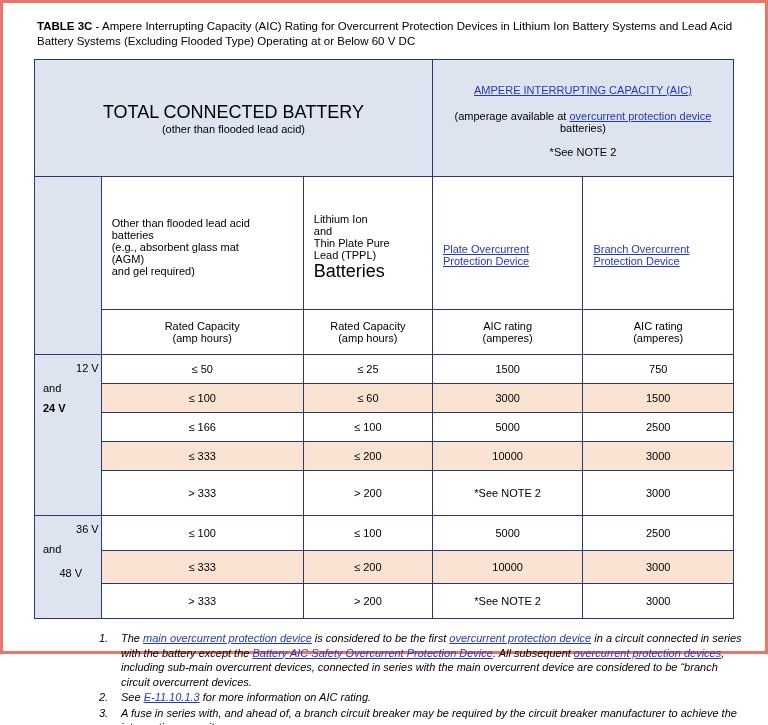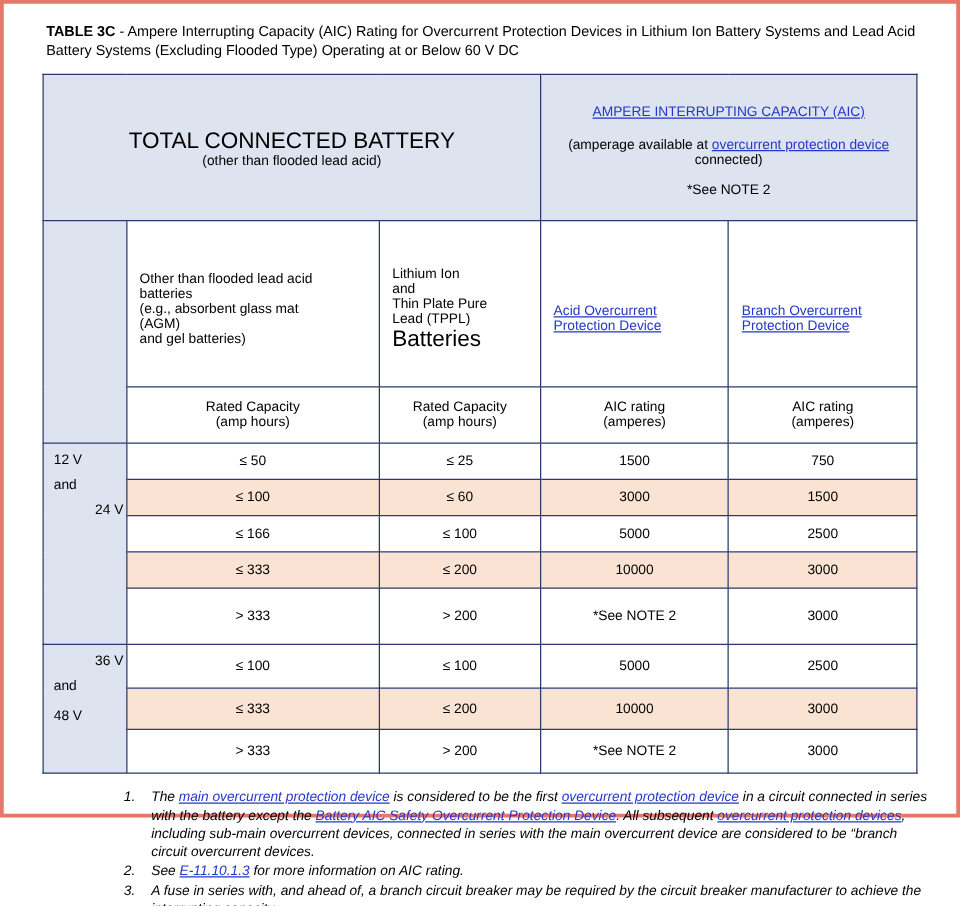--- a/index.html
+++ b/index.html
@@ -123,52 +123,52 @@
       <tr>
         <td class="hdr-blue hdr-top-left" colspan="3">
           <div class="bigger">TOTAL CONNECTED BATTERY</div>
           <div>(other than flooded lead acid)</div>
         </td>
         <td class="hdr-blue" colspan="2">
           <div style="padding:6px 10px 0 10px;">
             <div class="link">AMPERE INTERRUPTING CAPACITY (AIC)</div>
             <div style="height:14px"></div>
             <div>
-              <span>(amperage available at </span><span class="link">overcurrent protection device</span><span> connected)</span>
+              <span>(amperage available at </span><span class="link">overcurrent protection device</span><span> batteries)</span>
             </div>
             <div style="height:12px"></div>
             <div>*See NOTE 2</div>
           </div>
         </td>
       </tr>
 
       <tr>
         <td class="hdr-blue" rowspan="2"></td>
         <td class="hdr-white subhdr">
           <div class="inner">
             <div>Other than flooded lead acid</div>
             <div>batteries</div>
             <div>(e.g., absorbent glass mat</div>
             <div>(AGM)</div>
-            <div>and gel batteries)</div>
+            <div>and gel required)</div>
           </div>
         </td>
         <td class="hdr-white subhdr">
           <div class="inner ctr">
             <div>Lithium Ion</div>
             <div>and</div>
             <div>Thin Plate Pure</div>
             <div>Lead (TPPL)</div>
             <div class="bigger">Batteries</div>
           </div>
         </td>
         <td class="hdr-white subhdr">
           <div class="inner ctr">
             <div style="height:16px"></div>
-            <div class="link">Acid Overcurrent</div>
+            <div class="link">Plate Overcurrent</div>
             <div class="link">Protection Device</div>
           </div>
         </td>
         <td class="hdr-white subhdr">
           <div class="inner ctr">
             <div style="height:16px"></div>
             <div class="link">Branch Overcurrent</div>
             <div class="link">Protection Device</div>
           </div>
         </td>
@@ -188,23 +188,23 @@
           <div>(amperes)</div>
         </td>
         <td class="hdr-white" style="height:40px;border-top:none;">
           <div>AIC rating</div>
           <div>(amperes)</div>
         </td>
       </tr>
 
       <tr class="datarow row-white">
         <td class="voltcell" rowspan="5" style="vertical-align:top;padding-top:7px;">
-          <div style="padding-left:6px;text-align:left;">12 V</div>
+          <div style="padding-left:6px;text-align:right;">12 V</div>
           <div style="padding-left:6px;text-align:left;margin-top:8px;">and</div>
-          <div style="padding-left:6px;text-align:right;margin-top:8px;">24 V</div>
+          <div style="padding-left:6px;text-align:left;margin-top:8px;font-weight:bold;">24 V</div>
         </td>
         <td>≤ 50</td>
         <td>≤ 25</td>
         <td>1500</td>
         <td>750</td>
       </tr>
       <tr class="datarow row-peach">
         <td>≤ 100</td>
         <td>≤ 60</td>
         <td>3000</td>
@@ -226,21 +226,21 @@
         <td style="height:40px;">&gt; 333</td>
         <td>&gt; 200</td>
         <td>*See NOTE 2</td>
         <td>3000</td>
       </tr>
 
       <tr class="datarow row-white">
         <td class="voltcell" rowspan="3" style="vertical-align:top;padding-top:7px;">
           <div style="padding-left:6px;text-align:right;">36 V</div>
           <div style="padding-left:6px;text-align:left;margin-top:8px;">and</div>
-          <div style="padding-left:6px;text-align:left;margin-top:12px;">48 V</div>
+          <div style="padding-left:6px;text-align:center;margin-top:12px;">48 V</div>
         </td>
         <td style="height:30px;">≤ 100</td>
         <td>≤ 100</td>
         <td>5000</td>
         <td>2500</td>
       </tr>
       <tr class="datarow row-peach">
         <td style="height:28px;">≤ 333</td>
         <td>≤ 200</td>
         <td>10000</td>

